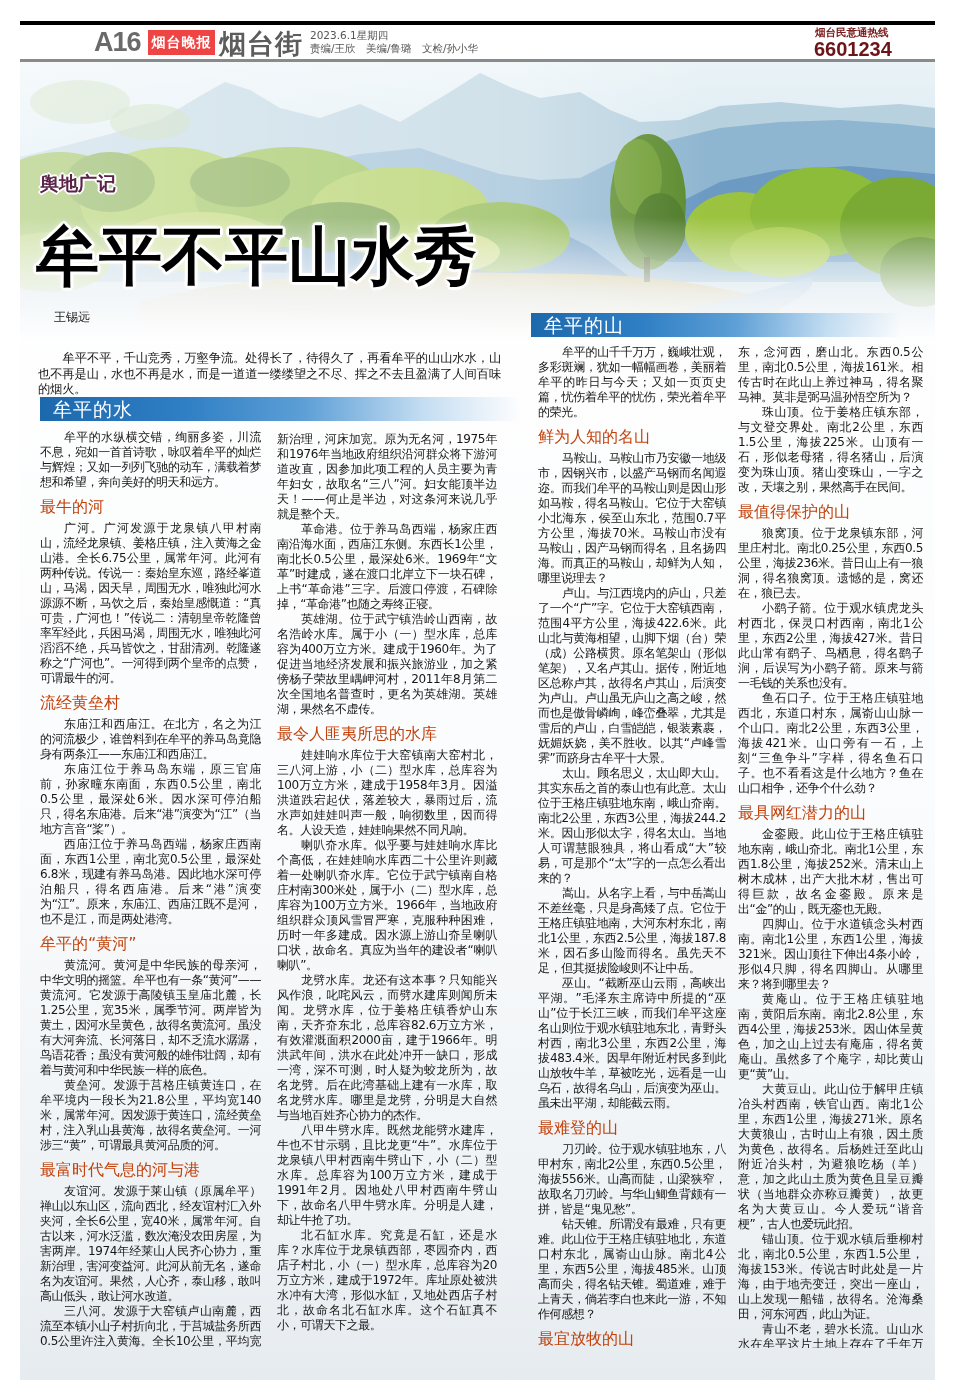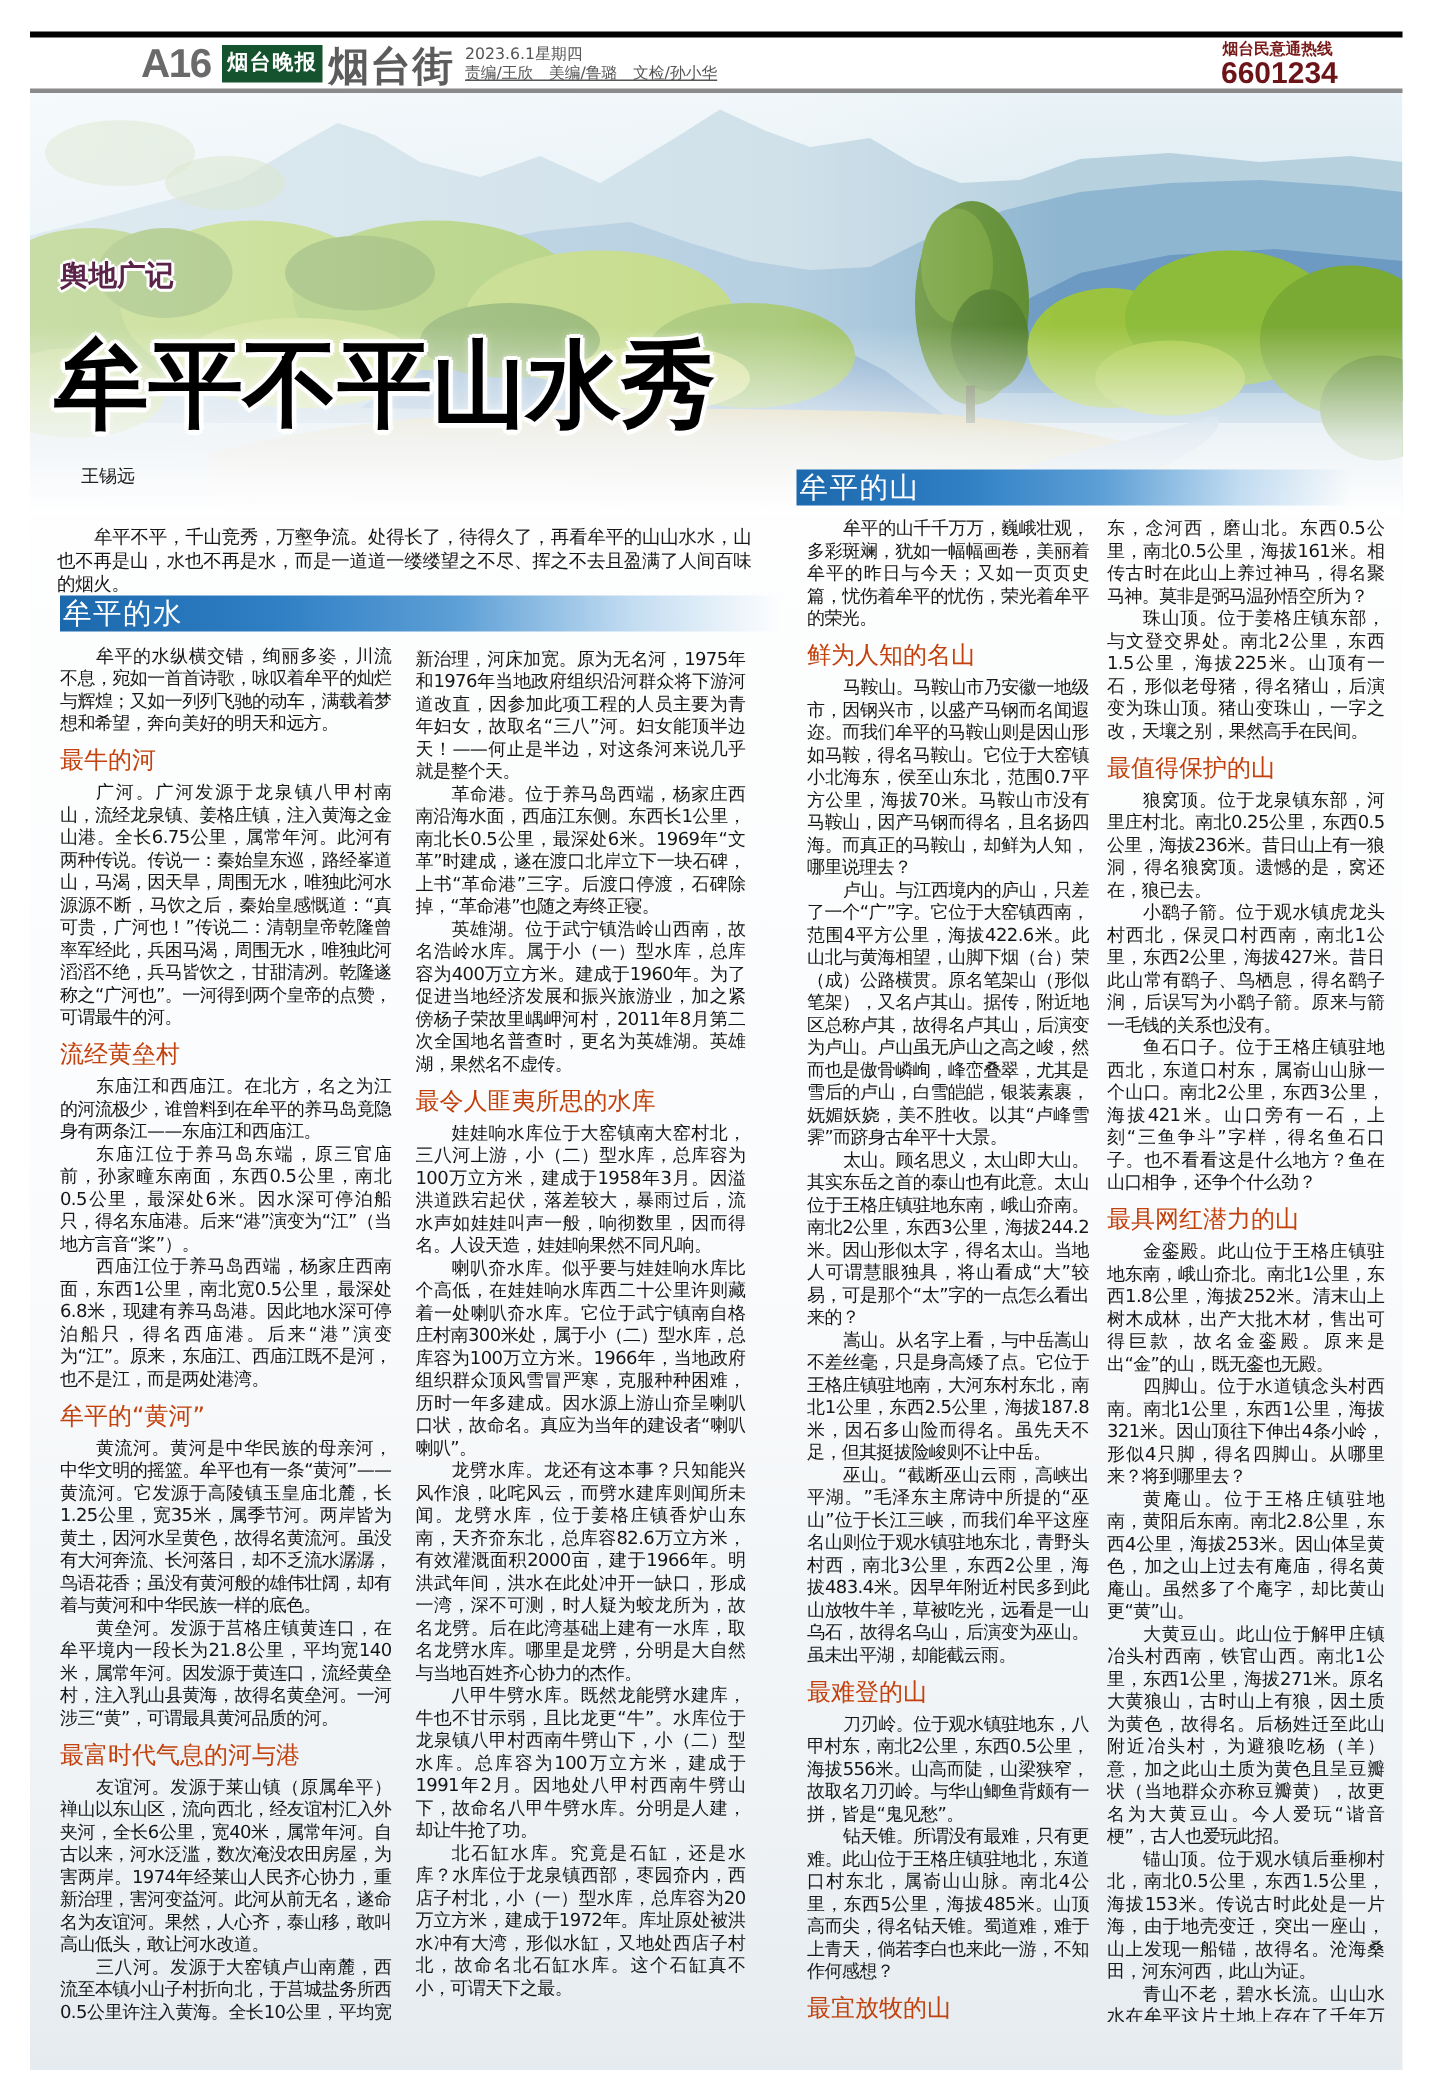--- a/index.html
+++ b/index.html
@@ -11,38 +11,38 @@
   }
   .abs { position: absolute; }
   .page-bg {
     left: 20px; top: 62px; width: 915px; height: 1318px;
     background: linear-gradient(to bottom, #ffffff 0%, #fbfcfd 55%, #eef2f5 88%, #e6ebef 100%);
   }
   
   .rule-top { left: 20px; top: 21px; width: 915px; height: 4px; background: #000; }
   .rule-bottom { left: 20px; top: 59px; width: 915px; height: 3px; background: #8a8a8a; }
   .page-no { left: 94px; top: 27px; font-family: "Liberation Sans", sans-serif; font-weight: bold; font-size: 27px; color: #6a6a6a; letter-spacing: -1px; }
-  .logo-box { left: 148px; top: 30px; width: 67px; height: 25px; background: #14532d; color: #fff; font-size: 14px; font-weight: bold; text-align: center; line-height: 25px; letter-spacing: 1px; }
+  .logo-box { left: 148px; top: 30px; width: 67px; height: 25px; background: #ef4444; color: #fff; font-size: 14px; font-weight: bold; text-align: center; line-height: 25px; letter-spacing: 1px; }
   .section-name { left: 219px; top: 26px; font-size: 27px; font-weight: bold; color: #5c5c5c; letter-spacing: 1px; }
   .date { left: 310px; top: 29px; font-size: 10.5px; color: #555; }
-  .editors { left: 310px; top: 42px; font-size: 10.5px; color: #555; white-space: pre; text-decoration: underline; }
+  .editors { left: 310px; top: 42px; font-size: 10.5px; color: #555; white-space: pre; }
   .hotline-label { left: 815px; top: 26px; font-size: 10.5px; color: #7a1b1b; font-weight: bold; }
   .hotline-num { left: 814px; top: 38px; font-family: "Liberation Sans", sans-serif; font-size: 20px; font-weight: bold; color: #6d1418; }
   
   .photo { left: 20px; top: 62px; width: 915px; height: 282px; overflow: hidden; }
   .photo svg { display: block; }
   
   .col-tag { left: 40px; top: 171px; font-size: 19px; font-weight: bold; color: #5a2347;
     text-shadow: 2px 0 #fff, -2px 0 #fff, 0 2px #fff, 0 -2px #fff, 1px 1px #fff, -1px -1px #fff, 1px -1px #fff, -1px 1px #fff; }
   .title { left: 36px; top: 222px; font-size: 63px; font-weight: 900; color: #000; line-height: 70px; white-space: nowrap;
     text-shadow: 3px 0 #fff, -3px 0 #fff, 0 3px #fff, 0 -3px #fff, 2px 2px #fff, -2px -2px #fff, 2px -2px #fff, -2px 2px #fff, 0 0 8px rgba(255,255,255,.9); }
   .author { left: 38px; top: 309px; font-size: 12px; color: #222; margin-left: 16px; }
   .intro { left: 38px; top: 351px; width: 463px; font-size: 12.3px; line-height: 15.5px; text-indent: 2em; text-align: justify; margin: 0; letter-spacing: -0.2px; }
   
-  .sec-bar { height: 24px; line-height: 24px; color: #fff; font-size: 19px; padding-left: 2px; box-sizing: border-box; letter-spacing: 1px;
+  .sec-bar { height: 24px; line-height: 24px; color: #fff; font-size: 19px; padding-left: 13px; box-sizing: border-box; letter-spacing: 1px;
     background: linear-gradient(to right, #1c68ad 0%, #2f7fc4 30%, #5d9fd6 55%, rgba(150,195,232,.55) 80%, rgba(255,255,255,0) 100%); }
   .bar-water { left: 40px; top: 397px; width: 480px; }
   .bar-mountain { left: 531px; top: 313px; width: 370px; }
   
   .col { overflow: hidden; font-size: 12px; line-height: 15px; letter-spacing: -0.4px; }
   .col p { margin: 0; text-indent: 2em; text-align: justify; }
   .col p.cont { text-indent: 0; }
   .col h3 { margin: 7px 0 4px; font-size: 16px; line-height: 20px; font-weight: normal; color: #c2410c; letter-spacing: 0; }
   .col-water-left { left: 40px; top: 430px; width: 221px; height: 920px; }
   .col-water-mid { left: 277px; top: 432px; width: 220px; height: 915px; }

